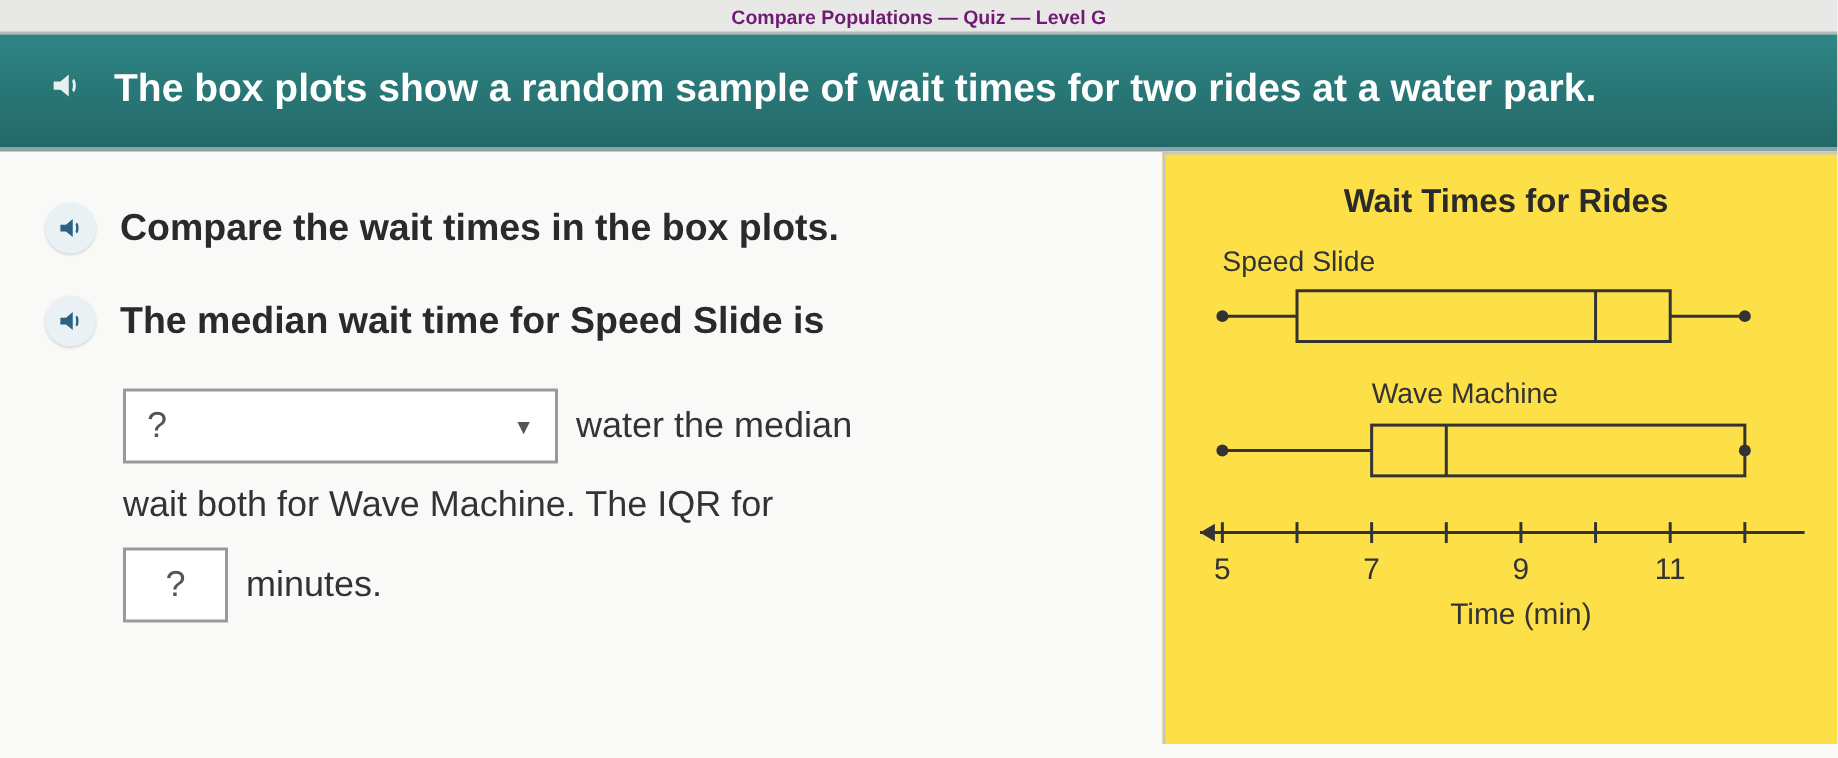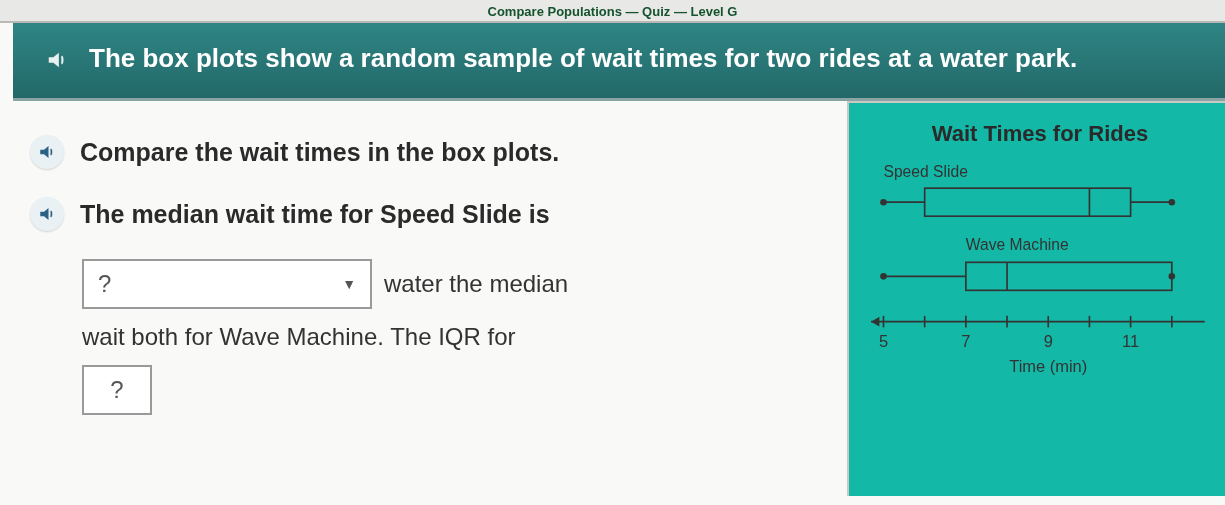--- a/index.html
+++ b/index.html
@@ -8,34 +8,33 @@
     background: #f9f9f8;
     width: 1225px;
     height: 505px;
     overflow: hidden;
     color: #333;
   }
   .top-breadcrumb {
     text-align: center;
     font-size: 13px;
     font-weight: 600;
-    color: #14532d;
+    color: #701a75;
     padding: 4px 0 2px 0;
     background: #e8e8e6;
     border-bottom: 2px solid #b8b8b4;
   }
   .header-bar {
     background: #2d7a7a;
     background: linear-gradient(180deg, #2f8585 0%, #236868 100%);
     padding: 20px 30px 24px 30px;
     display: flex;
-    align-items: flex-end;
+    align-items: flex-start;
     gap: 18px;
     border-bottom: 3px solid #8aa3a3;
-    margin-left: 13px;
   }
   .header-text {
     color: #fff;
     font-size: 26px;
     font-weight: 600;
   }
   .speaker-icon {
     width: 28px;
     height: 28px;
     display: inline-flex;
@@ -104,24 +103,24 @@
     width: 70px;
     height: 50px;
     display: flex;
     align-items: center;
     justify-content: center;
     font-size: 24px;
     color: #555;
     cursor: text;
   }
   .right-col {
-    width: 378px;
+    width: 450px;
     border-left: 2px solid #c8c8c4;
     border-top: 2px solid #c8c8c4;
-    background: #14b8a6;
+    background: #fde047;
     padding: 18px 12px 10px 18px;
     position: relative;
   }
   .chart-title {
     text-align: center;
     font-size: 22px;
     font-weight: 600;
     color: #2a2a2a;
     margin-bottom: 14px;
   }
@@ -175,20 +174,21 @@
     </div>
 
     <div class="fill-line">
       <span class="txt">wait both for Wave Machine. The IQR for</span>
     </div>
 
     <div class="fill-line">
       <div class="numbox">
         <span>?</span>
       </div>
+      <span class="txt">minutes.</span>
     </div>
 
   </div>
 
   <div class="right-col">
     <div class="chart-title">Wait Times for Rides</div>
 
     <svg class="chart-svg" viewBox="0 0 420 270">
 
       <text x="20" y="20" font-size="19" fill="#333">Speed Slide</text>

